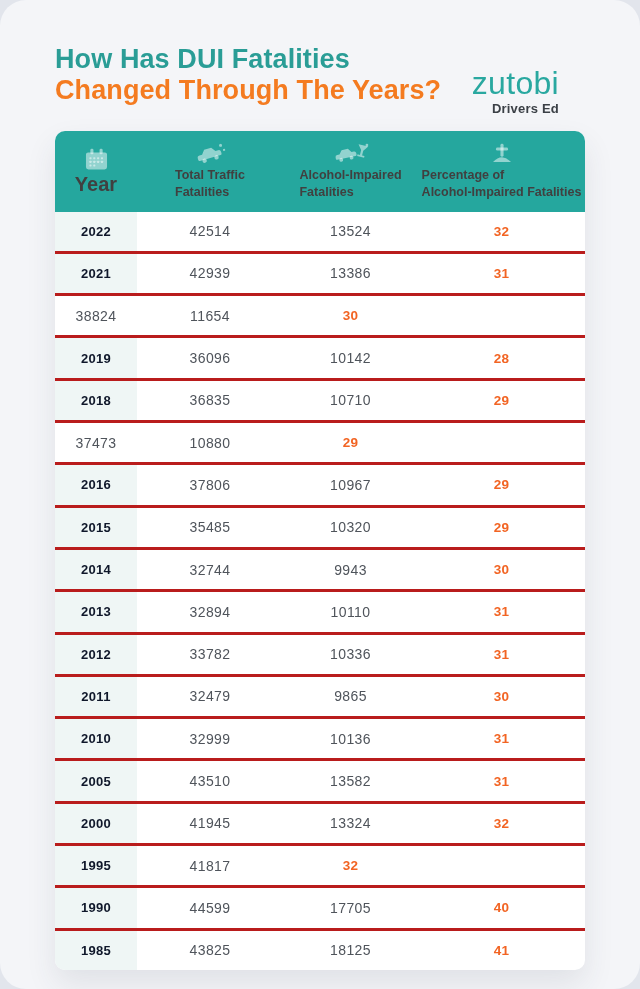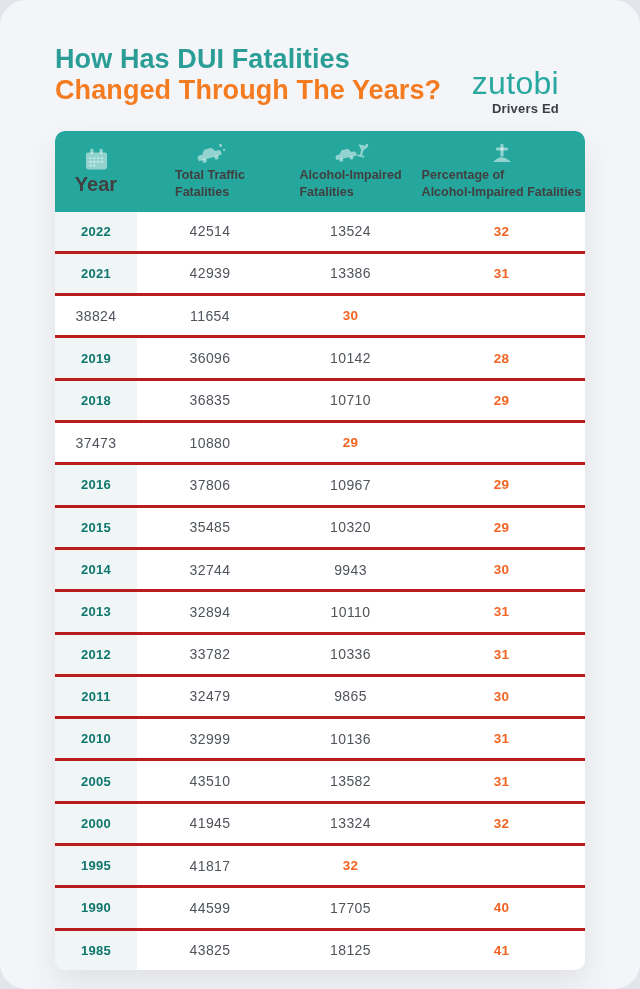--- a/index.html
+++ b/index.html
@@ -70,21 +70,21 @@
     height: 39.3px;
     align-items: stretch;
   }
   .trow + .trow { border-top: 3px solid #b91c1c; }
   .cell {
     display: flex; align-items: center; justify-content: center;
     text-align: center;
   }
   .cell.year {
     background: #eff6f5;
-    font-weight: bold; font-size: 13px; color: #0f766e;
+    font-weight: bold; font-size: 13px; color: #0f172a;
     letter-spacing: 0.3px;
   }
   .cell.num {
     font-size: 14px; color: #4f545b; letter-spacing: 0.4px;
   }
   .cell.pct {
     font-weight: bold; font-size: 13.5px;
     color: var(--percent-orange); letter-spacing: 0.3px;
   }
 </style>

